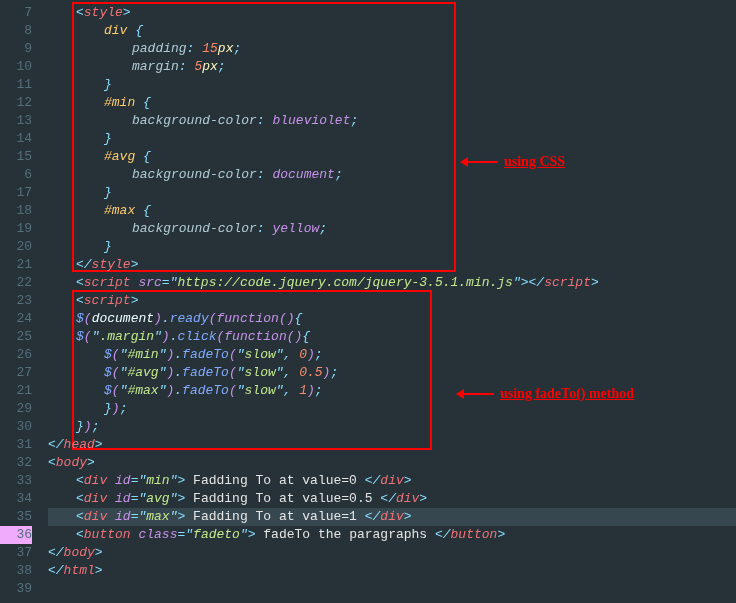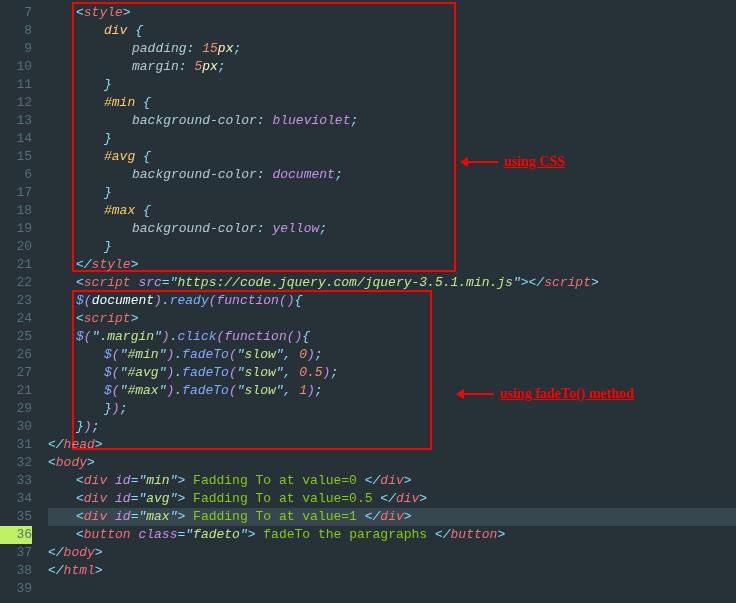--- a/index.html
+++ b/index.html
@@ -39,21 +39,21 @@
 .sel { color: #ffcb6b; }
 .prop { color: #b2ccd6; }
 .val { color: #c792ea; }
 .num { color: #f78c6c; }
 .unit { color: #fef9c3; }
 .fn { color: #82aaff; }
 .var { color: #eeffff; }
 .paren { color: #c792ea; }
 .kw { color: #c792ea; }
 .semi { color: #89ddff; }
-.txt { color: #84cc16; font-style: normal; text-align: center; }
+.txt { color: #e5e5e5; font-style: normal; text-align: center; }
 .box {
   position: absolute;
   border: 2px solid #ff0000;
   pointer-events: none;
 }
 .arrow {
   position: absolute;
   display: flex;
   align-items: center;
   pointer-events: none;
@@ -107,21 +107,21 @@
       <div>26</div>
       <div>27</div>
       <div>21</div>
       <div>29</div>
       <div>30</div>
       <div>31</div>
       <div>32</div>
       <div>33</div>
       <div>34</div>
       <div>35</div>
-      <div style="background: #bef264;">36</div>
+      <div style="background: #f0abfc;">36</div>
       <div>37</div>
       <div>38</div>
       <div>39</div>
     </div>
   <div class="code">
 
     <div class="box" style="left:24px; top:2px; width:384px; height:270px;"></div>
     <div class="arrow" style="left:412px; top:154px;">
       <div class="arrow-head"></div>
         <div class="arrow-line"></div>
@@ -144,22 +144,22 @@
     <div class="line i3"><span class="prop">background-color</span><span class="semi">:</span> <span class="val">blueviolet</span><span class="semi">;</span></div>
     <div class="line i2"><span class="bracket">}</span></div>
     <div class="line i2"><span class="sel">#avg</span> <span class="bracket">{</span></div>
     <div class="line i3"><span class="prop">background-color</span><span class="semi">:</span> <span class="val">document</span><span class="semi">;</span></div>
     <div class="line i2"><span class="bracket">}</span></div>
     <div class="line i2"><span class="sel">#max</span> <span class="bracket">{</span></div>
     <div class="line i3"><span class="prop">background-color</span><span class="semi">:</span> <span class="val">yellow</span><span class="semi">;</span></div>
     <div class="line i2"><span class="bracket">}</span></div>
     <div class="line i1"><span class="bracket">&lt;/</span><span class="tag">style</span><span class="bracket">&gt;</span></div>
     <div class="line i1"><span class="bracket">&lt;</span><span class="tag">script</span> <span class="attr">src</span><span class="op">=</span><span class="op">"</span><span class="str">https://code.jquery.com/jquery-3.5.1.min.js</span><span class="op">"</span><span class="bracket">&gt;&lt;/</span><span class="tag">script</span><span class="bracket">&gt;</span></div>
+    <div class="line i1"><span class="bracket">&lt;</span><span class="tag">script</span><span class="bracket">&gt;</span></div>
     <div class="line i1"><span class="fn">$</span><span class="paren">(</span><span class="var">document</span><span class="paren">)</span><span class="semi">.</span><span class="fn">ready</span><span class="paren">(</span><span class="kw">function</span><span class="paren">()</span><span class="bracket">{</span></div>
-    <div class="line i1"><span class="bracket">&lt;</span><span class="tag">script</span><span class="bracket">&gt;</span></div>
     <div class="line i1"><span class="fn">$</span><span class="paren">(</span><span class="op">"</span><span class="str">.margin</span><span class="op">"</span><span class="paren">)</span><span class="semi">.</span><span class="fn">click</span><span class="paren">(</span><span class="kw">function</span><span class="paren">()</span><span class="bracket">{</span></div>
     <div class="line i2"><span class="fn">$</span><span class="paren">(</span><span class="op">"</span><span class="str">#min</span><span class="op">"</span><span class="paren">)</span><span class="semi">.</span><span class="fn">fadeTo</span><span class="paren">(</span><span class="op">"</span><span class="str">slow</span><span class="op">"</span><span class="semi">,</span> <span class="num">0</span><span class="paren">)</span><span class="semi">;</span></div>
     <div class="line i2"><span class="fn">$</span><span class="paren">(</span><span class="op">"</span><span class="str">#avg</span><span class="op">"</span><span class="paren">)</span><span class="semi">.</span><span class="fn">fadeTo</span><span class="paren">(</span><span class="op">"</span><span class="str">slow</span><span class="op">"</span><span class="semi">,</span> <span class="num">0.5</span><span class="paren">)</span><span class="semi">;</span></div>
     <div class="line i2"><span class="fn">$</span><span class="paren">(</span><span class="op">"</span><span class="str">#max</span><span class="op">"</span><span class="paren">)</span><span class="semi">.</span><span class="fn">fadeTo</span><span class="paren">(</span><span class="op">"</span><span class="str">slow</span><span class="op">"</span><span class="semi">,</span> <span class="num">1</span><span class="paren">)</span><span class="semi">;</span></div>
     <div class="line i2"><span class="bracket">}</span><span class="paren">)</span><span class="semi">;</span></div>
     <div class="line i1"><span class="bracket">}</span><span class="paren">)</span><span class="semi">;</span></div>
     <div class="line"><span class="bracket">&lt;/</span><span class="tag">head</span><span class="bracket">&gt;</span></div>
     <div class="line"><span class="bracket">&lt;</span><span class="tag">body</span><span class="bracket">&gt;</span></div>
     <div class="line i1"><span class="bracket">&lt;</span><span class="tag">div</span> <span class="attr">id</span><span class="op">=</span><span class="op">"</span><span class="str">min</span><span class="op">"</span><span class="bracket">&gt;</span><span class="txt"> Fadding To at value=0 </span><span class="bracket">&lt;/</span><span class="tag">div</span><span class="bracket">&gt;</span></div>
     <div class="line i1"><span class="bracket">&lt;</span><span class="tag">div</span> <span class="attr">id</span><span class="op">=</span><span class="op">"</span><span class="str">avg</span><span class="op">"</span><span class="bracket">&gt;</span><span class="txt"> Fadding To at value=0.5 </span><span class="bracket">&lt;/</span><span class="tag">div</span><span class="bracket">&gt;</span></div>

